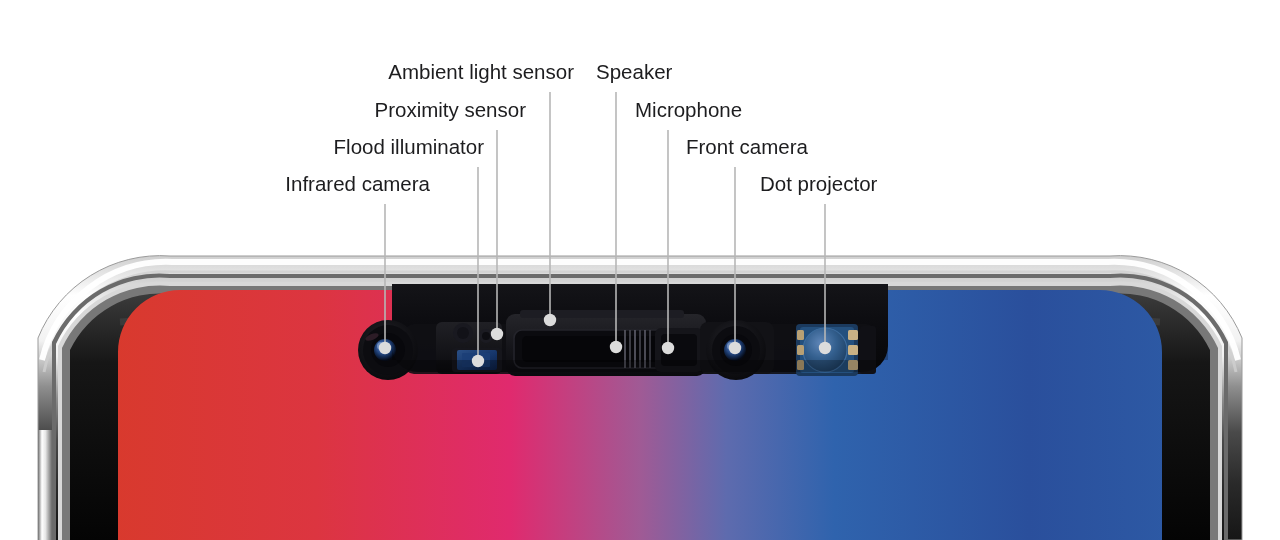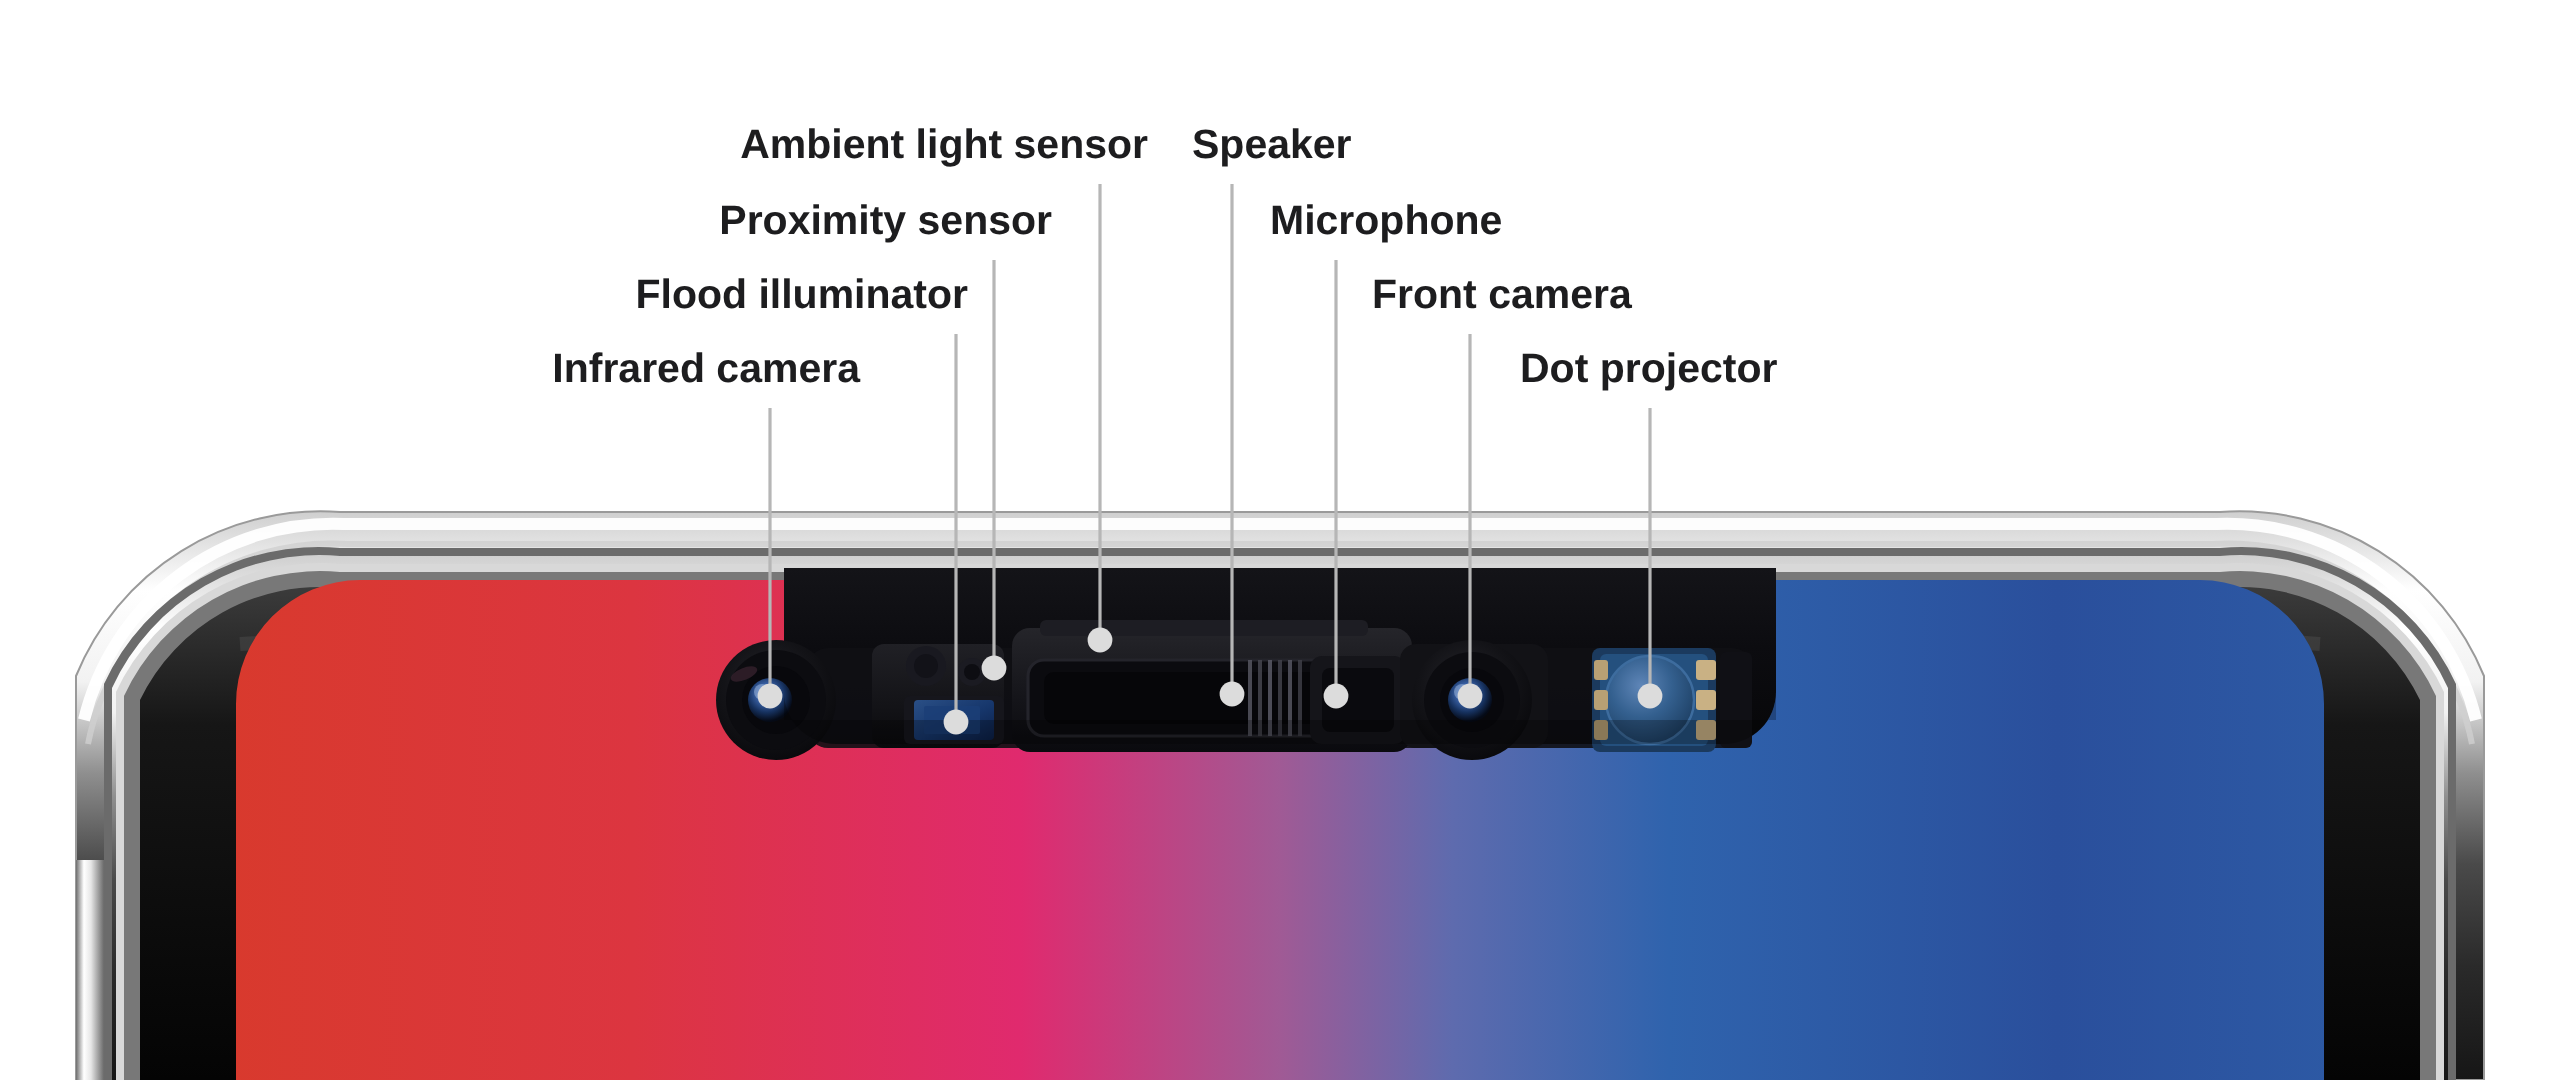--- a/index.html
+++ b/index.html
@@ -2,21 +2,21 @@
 <html><head>
 <meta charset="utf-8">
 <style>
   html,body{margin:0;padding:0;background:#ffffff;}
   body{
     width:1280px;height:540px;
     font-family:"Liberation Sans", sans-serif;
     overflow:hidden;
     position:relative;
   }
-  #stage{position:absolute;inset:0;width:1271px;height:540px;font-weight:bold;}
+  #stage{position:absolute;inset:0;width:1271px;height:540px;}
   #stage svg{display:block;width:1280px;height:540px;}
   .lbl{
     font-family:"Liberation Sans", sans-serif;
     font-size:20.5px;
     fill:#1d1d1f;
   }
   .lbl.r{text-anchor:end;}
   .lbl.l{text-anchor:start;}
   .leader{stroke:#b6b6b6;stroke-width:1.6;fill:none;}
   .dot{fill:#dcdcdc;stroke:none;}

